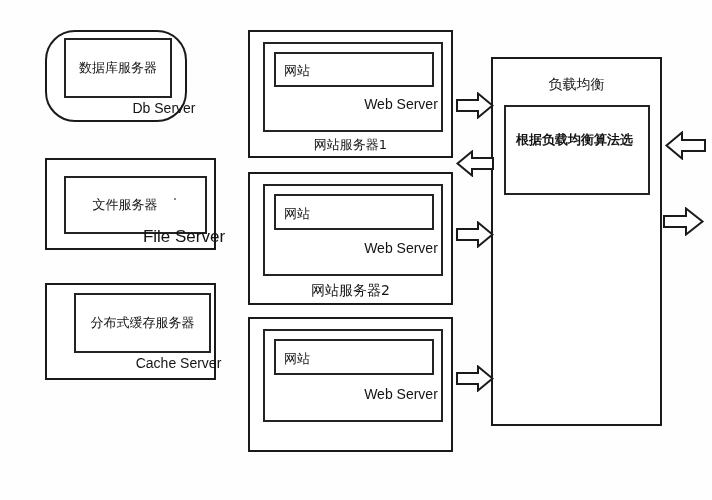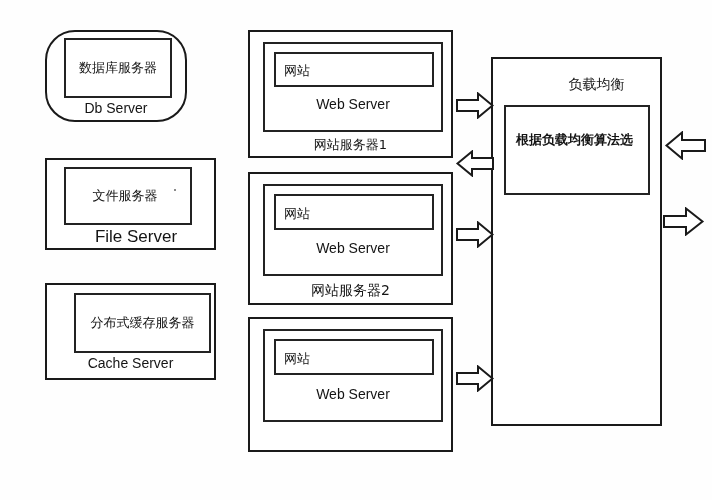--- a/index.html
+++ b/index.html
@@ -31,31 +31,31 @@
     position: absolute;
     text-align: center;
     color: #141414;
     white-space: nowrap;
   }
   .cn {
     font-family: "DejaVu Sans", "Liberation Sans", sans-serif;
   }
   .en {
     font-family: "Liberation Sans", "DejaVu Sans", sans-serif;
+    margin-left: 48px;
   }
   .arrow {
     position: absolute;
   }
   .arrow svg { display: block; }
   .lb-title {
     position: absolute;
     width: 100%;
     text-align: center;
     color: #141414;
-    padding-left: 20px;
   }
   .lb-inner-text {
     position: absolute;
     left: 10px;
     right: 8px;
     top: 22px;
     color: #141414;
     line-height: 1.7;
   }
   .dot-artifact {
@@ -71,21 +71,21 @@
 <div id="canvas">
 
   <div class="box" style="left:45px; top:30px; width:142px; height:92px;border-radius:30px;">
     <div class="box-thin" style="left:17px; top:6px; width:108px; height:60px;">
       <div class="lbl cn" style="left:0; top:19px; width:104px; font-size:13px;">数据库服务器</div>
     </div>
     <div class="lbl en" style="left:0; top:68px; width:138px; font-size:14px;">Db  Server</div>
   </div>
 
   <div class="box" style="left:45px; top:158px; width:171px; height:92px;">
-    <div class="box-thin" style="left:17px; top:7px; width:128px; height:58px;">
+    <div class="box-thin" style="left:17px; top:16px; width:143px; height:58px;">
       <div class="lbl cn" style="left:0; top:18px; width:118px; font-size:13px;">文件服务器</div>
       <div class="dot-artifact" style="left:108px; top:20px;"></div>
     </div>
     <div class="lbl en" style="left:16px; top:67px; width:146px; font-size:17px;">File Server</div>
   </div>
 
   <div class="box" style="left:45px; top:283px; width:171px; height:97px;">
     <div class="box-thin" style="left:27px; top:8px; width:137px; height:60px;">
       <div class="lbl cn" style="left:0; top:19px; width:133px; font-size:13px;">分布式缓存服务器</div>
     </div>

